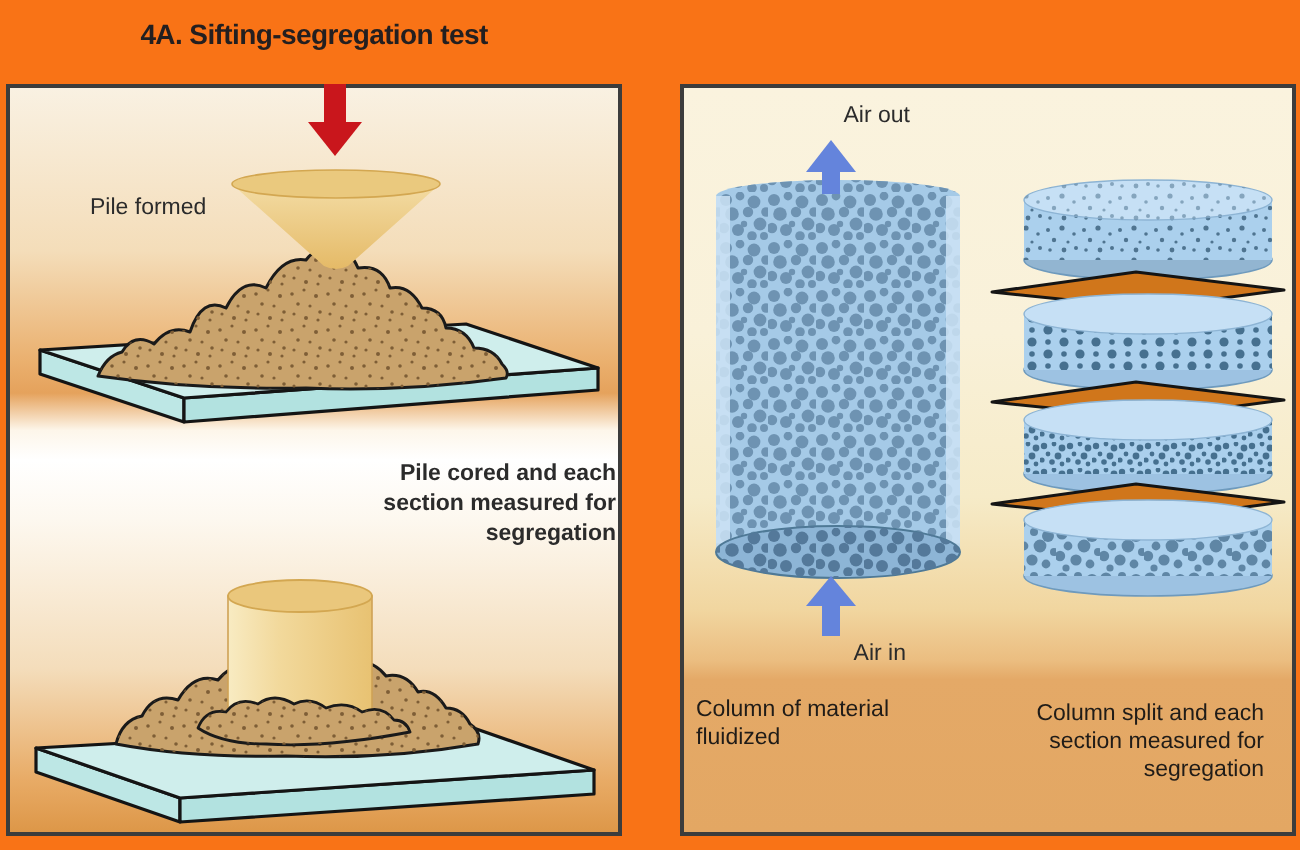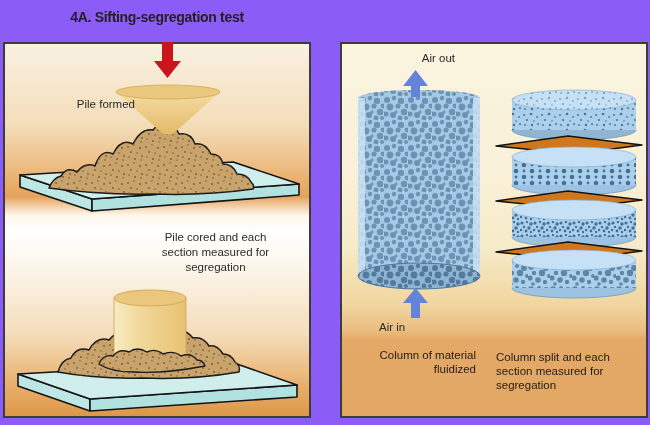--- a/index.html
+++ b/index.html
@@ -1,18 +1,18 @@
 <!DOCTYPE html>
 <html><head>
 <meta charset="utf-8">
 <style>
   html,body{margin:0;padding:0;background:#ffffff;}
   #stage{
     position:relative;width:650px;height:425px;overflow:hidden;
-    background:#8b5cf6;
+    background:#f97316;
     font-family:"Liberation Sans","DejaVu Sans",sans-serif;
   }
   .panel-title{
     position:absolute;top:7px;height:20px;
     font-size:14px;font-weight:bold;letter-spacing:-0.3px;
     color:#231f20;text-align:center;line-height:20px;
   }
   #title-a{left:3px;width:308px;}
   #title-b{left:340px;width:308px;}
   .panel-box{
@@ -29,28 +29,27 @@
   #box-b{
     left:340px;
     background:linear-gradient(180deg,
       #faf3de 0%, #f9f1d9 33%, #f6ebc8 55%, #f1d6a0 70%,
       #ebbd80 77%, #e4a967 79.5%, #e3a763 100%);
   }
   #artwork{position:absolute;left:0;top:0;pointer-events:none;}
   .lbl{
     position:absolute;color:#2b2b2b;font-size:11.5px;line-height:15px;
     white-space:pre-line;
-    text-align:right;
   }
   #lbl-pile-formed{left:45px;top:97px;width:90px;}
-  #lbl-pile-cored{left:123px;top:230px;width:185px;text-align:center;}
+  #lbl-pile-cored{left:123px;top:230px;width:185px;text-align:right;font-weight:bold;}
   #lbl-air-out{left:377px;top:51px;width:78px;text-align:right;}
-  #lbl-air-in{left:379px;top:320px;width:74px;text-align:left;}
+  #lbl-air-in{left:379px;top:320px;width:74px;text-align:right;}
   #lbl-cap-left{left:348px;top:348px;width:128px;line-height:14px;color:#201c18;}
-  #lbl-cap-right{left:496px;top:350px;width:136px;text-align:left;line-height:14px;color:#201c18;}
+  #lbl-cap-right{left:496px;top:350px;width:136px;text-align:right;line-height:14px;color:#201c18;}
 </style>
 </head>
 <body>
 
 <div id="stage">
 
   <div class="panel-title" id="title-a">4A. Sifting-segregation test</div>
 
   <div class="panel-box" id="box-a"></div>
   <div class="panel-box" id="box-b"></div>

